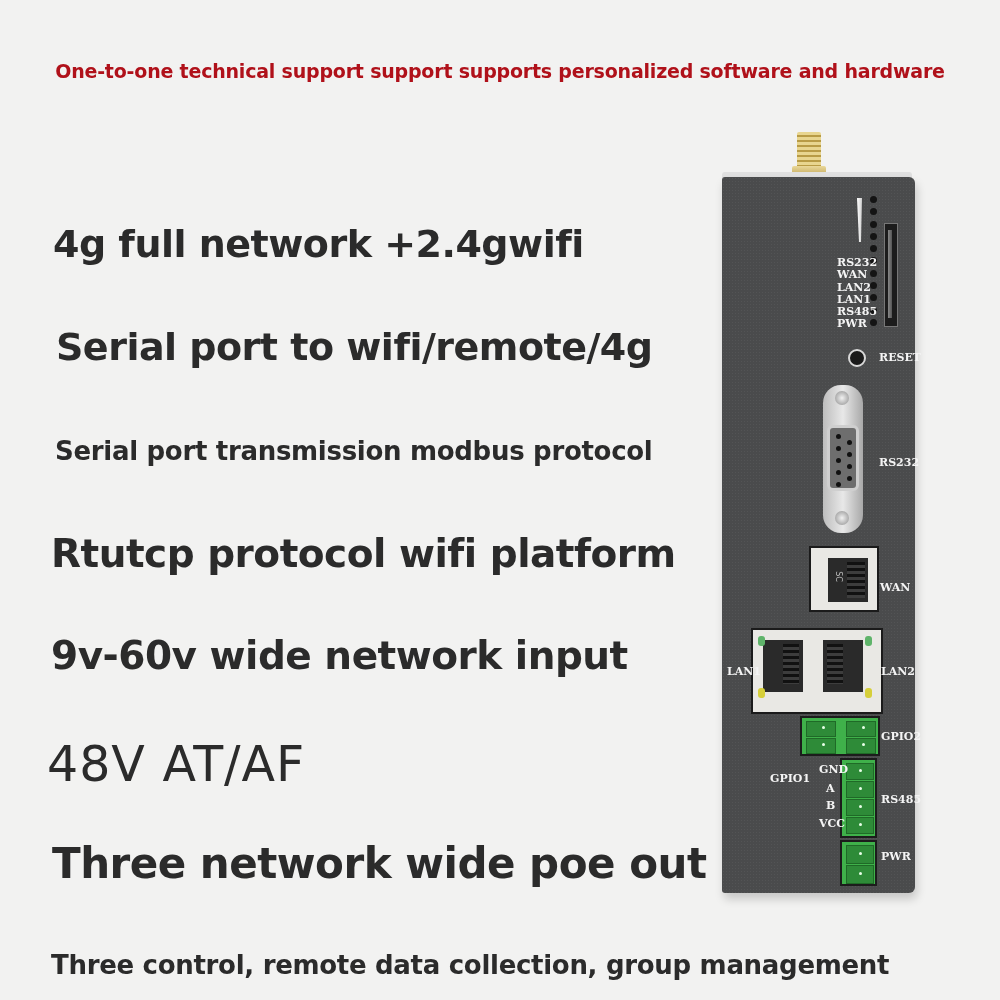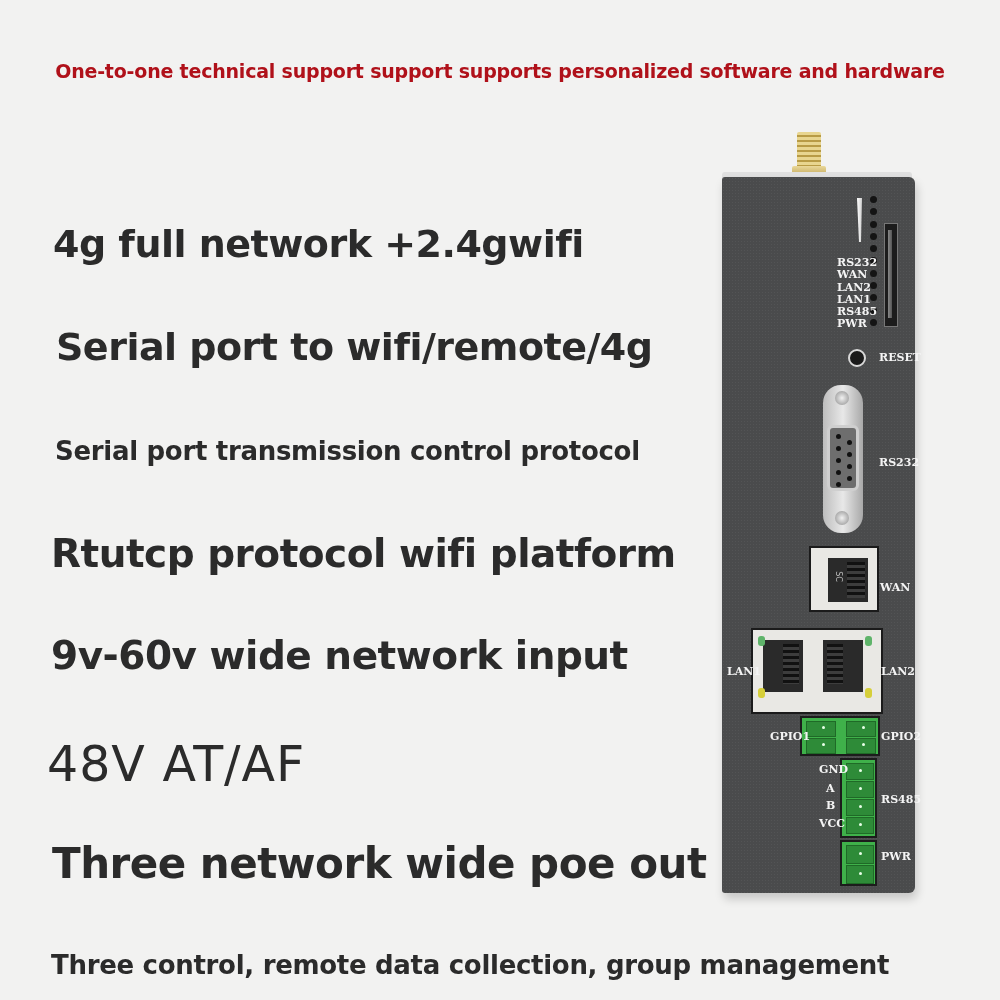--- a/index.html
+++ b/index.html
@@ -122,21 +122,21 @@
   }
   .term-dot { position: absolute; width: 3px; height: 3px; border-radius: 50%; background: #e8ffe8; }
 </style>
 </head>
 <body>
 
 <div class="headline">One-to-one technical support support supports personalized software and hardware</div>
 
 <div class="feature f1">4g full network +2.4gwifi</div>
 <div class="feature f2">Serial port to wifi/remote/4g</div>
-<div class="feature f3">Serial port transmission control protocol</div>
+<div class="feature f3">Serial port transmission modbus protocol</div>
 <div class="feature f4">Rtutcp protocol wifi platform</div>
 <div class="feature f5">9v-60v wide network input</div>
 <div class="feature f6">48V  AT/AF</div>
 <div class="feature f7">Three network wide poe out</div>
 <div class="feature f8">Three control, remote data collection, group management</div>
 
 <div class="antenna">
   <div class="thread"></div>
   <div class="hex"></div>
 </div>
@@ -211,21 +211,21 @@
 <div class="term" style="left:800px;top:716px;width:80px;height:40px;">
   <div class="term-slot" style="left:4px;top:3px;width:28px;height:14px;"></div>
   <div class="term-slot" style="left:4px;top:20px;width:28px;height:14px;"></div>
   <div class="term-slot" style="left:44px;top:3px;width:28px;height:14px;"></div>
   <div class="term-slot" style="left:44px;top:20px;width:28px;height:14px;"></div>
   <div class="term-dot" style="left:20px;top:8px;"></div>
   <div class="term-dot" style="left:20px;top:25px;"></div>
   <div class="term-dot" style="left:60px;top:8px;"></div>
   <div class="term-dot" style="left:60px;top:25px;"></div>
 </div>
-<div class="dev-label abs" style="left:770px;top:731px;">GPIO1</div>
+<div class="dev-label abs" style="left:770px;top:773px;">GPIO1</div>
 <div class="dev-label abs" style="left:881px;top:731px;">GPIO2</div>
 
 <div class="term" style="left:840px;top:758px;width:37px;height:80px;">
   <div class="term-slot" style="left:4px;top:3px;width:26px;height:15px;"></div>
   <div class="term-slot" style="left:4px;top:21px;width:26px;height:15px;"></div>
   <div class="term-slot" style="left:4px;top:39px;width:26px;height:15px;"></div>
   <div class="term-slot" style="left:4px;top:57px;width:26px;height:15px;"></div>
   <div class="term-dot" style="left:17px;top:9px;"></div>
   <div class="term-dot" style="left:17px;top:27px;"></div>
   <div class="term-dot" style="left:17px;top:45px;"></div>

